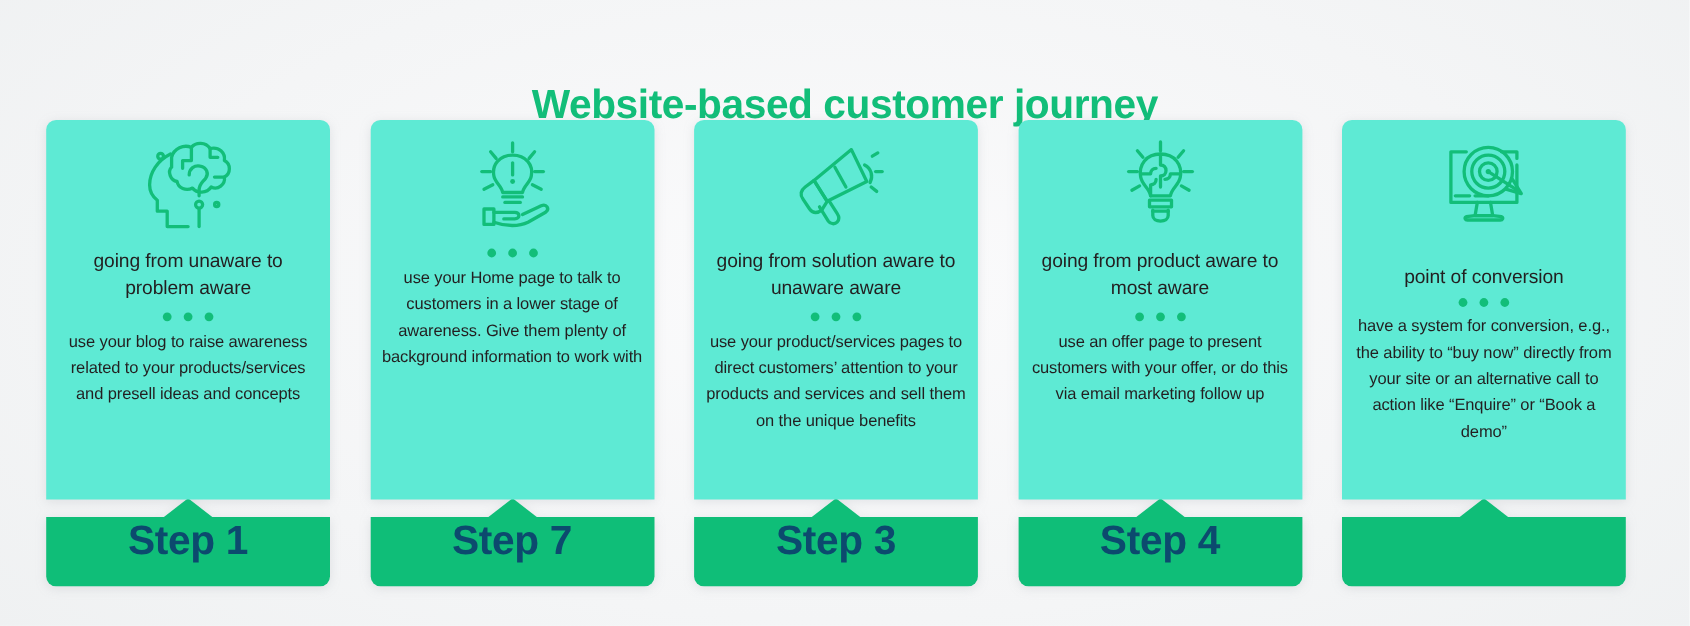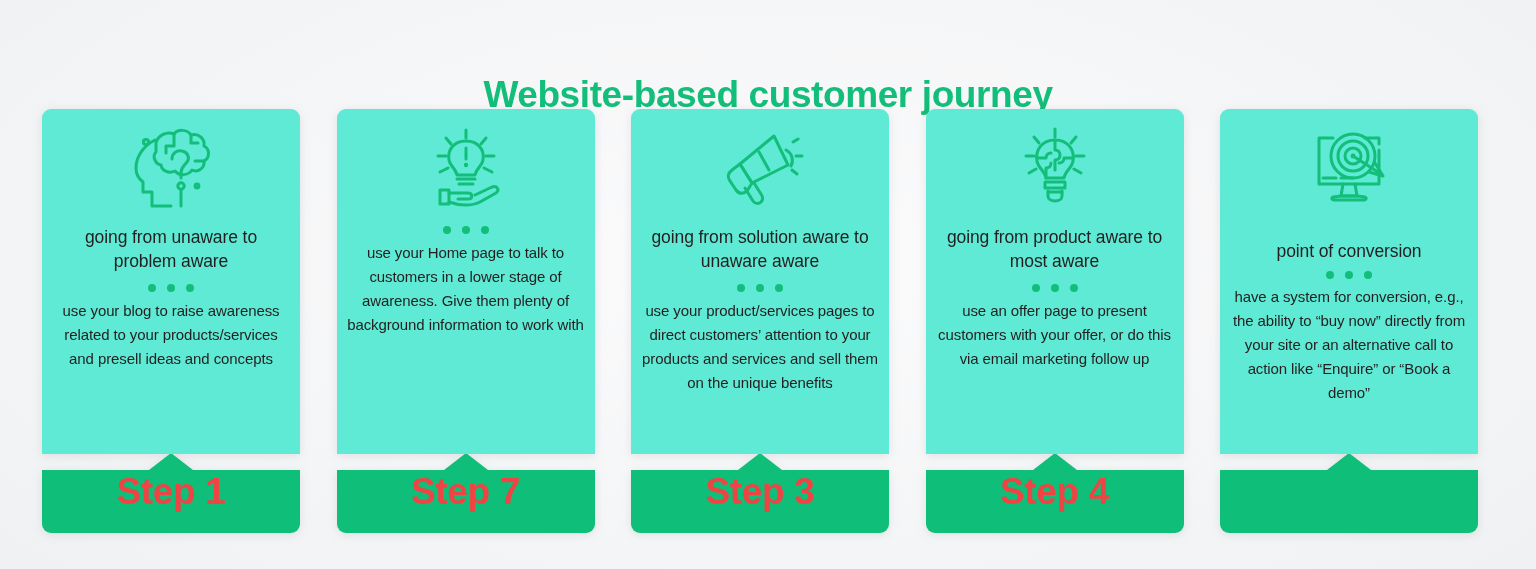--- a/index.html
+++ b/index.html
@@ -133,21 +133,21 @@
   }
   .step-label {
     position: absolute;
     left: 0;
     right: 0;
     top: 16px;
     bottom: 0;
     display: flex;
     align-items: center;
     justify-content: center;
-    color: #ef4444;
+    color: #0c4a6e;
     font-size: 37px;
     font-weight: bold;
     letter-spacing: -0.3px;
     padding-bottom: 20px;
   }
 
   
   .card.tight .lede { margin-top: 24px; }
   .card.tight .dots { margin: 8px 0 6px 0; }
 </style>

